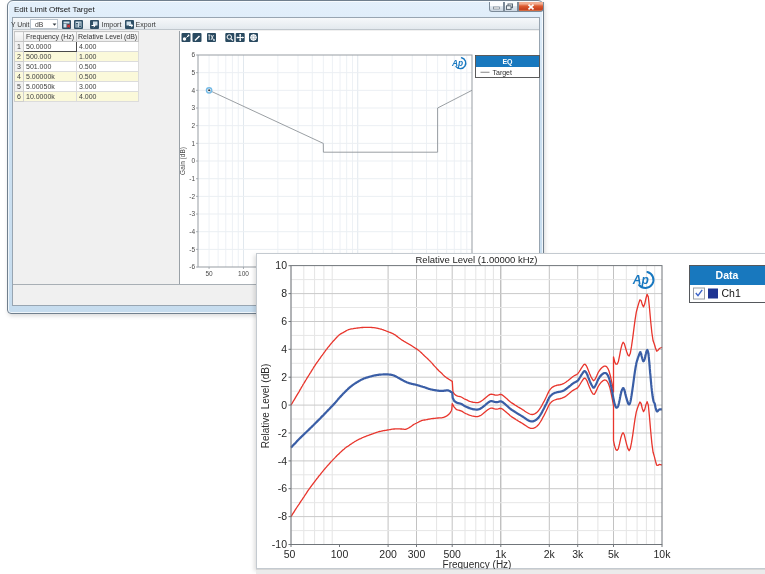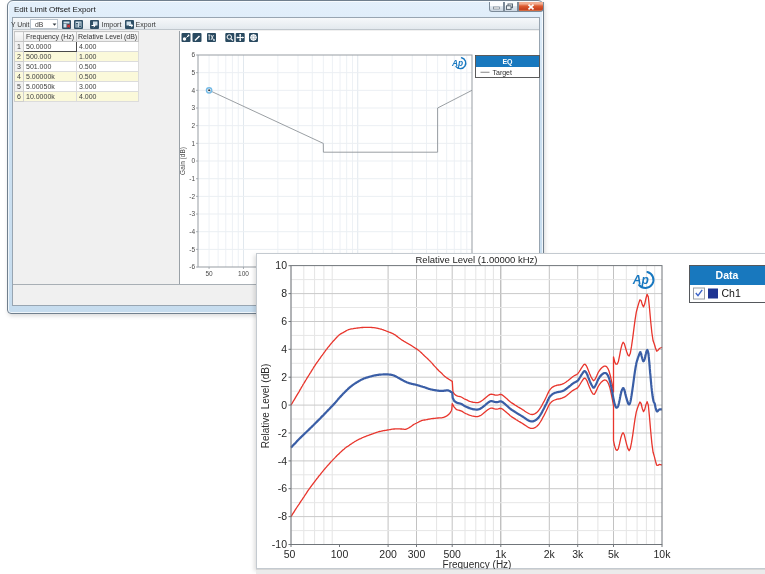--- a/index.html
+++ b/index.html
@@ -32,21 +32,21 @@
 svg text { font-family:"Liberation Sans", sans-serif; }
 #panel2 { position:absolute; left:256px; top:253px; width:509px; height:316px;
   background:#ffffff; border:1px solid #c4cad0; border-right:none;
   box-shadow:-2px 2px 4px rgba(0,0,0,.13); }
 #strip { position:absolute; left:256px; top:569px; width:509px; height:5px;
   background:#ebebeb; border-top:1px solid #d6d6d6; }
 </style></head>
 <body>
 
 <div id="win1">
-  <div id="title1">Edit Limit Offset Export</div>
+  <div id="title1">Edit Limit Offset Target</div>
   <div id="btnmin" class="capbtn"></div>
   <div id="btnmax" class="capbtn"></div>
   <div id="btnclose" class="capbtn"></div>
   <svg style="position:absolute;left:481px;top:1px;width:55px;height:10px" viewBox="0 0 55 10">
     <rect x="4.5" y="5" width="6" height="2" fill="#fcfcfc" stroke="#5a6874" stroke-width="0.6"></rect>
     <rect x="19" y="2" width="4.5" height="3.6" fill="none" stroke="#5a6874" stroke-width="1"></rect>
     <rect x="17.5" y="3.8" width="4.5" height="3.6" fill="#eef3f6" stroke="#5a6874" stroke-width="1"></rect>
     <path d="M39.5 2.6 L44.5 7.4 M44.5 2.6 L39.5 7.4" stroke="#ffffff" stroke-width="1.7"></path>
   </svg>
 

